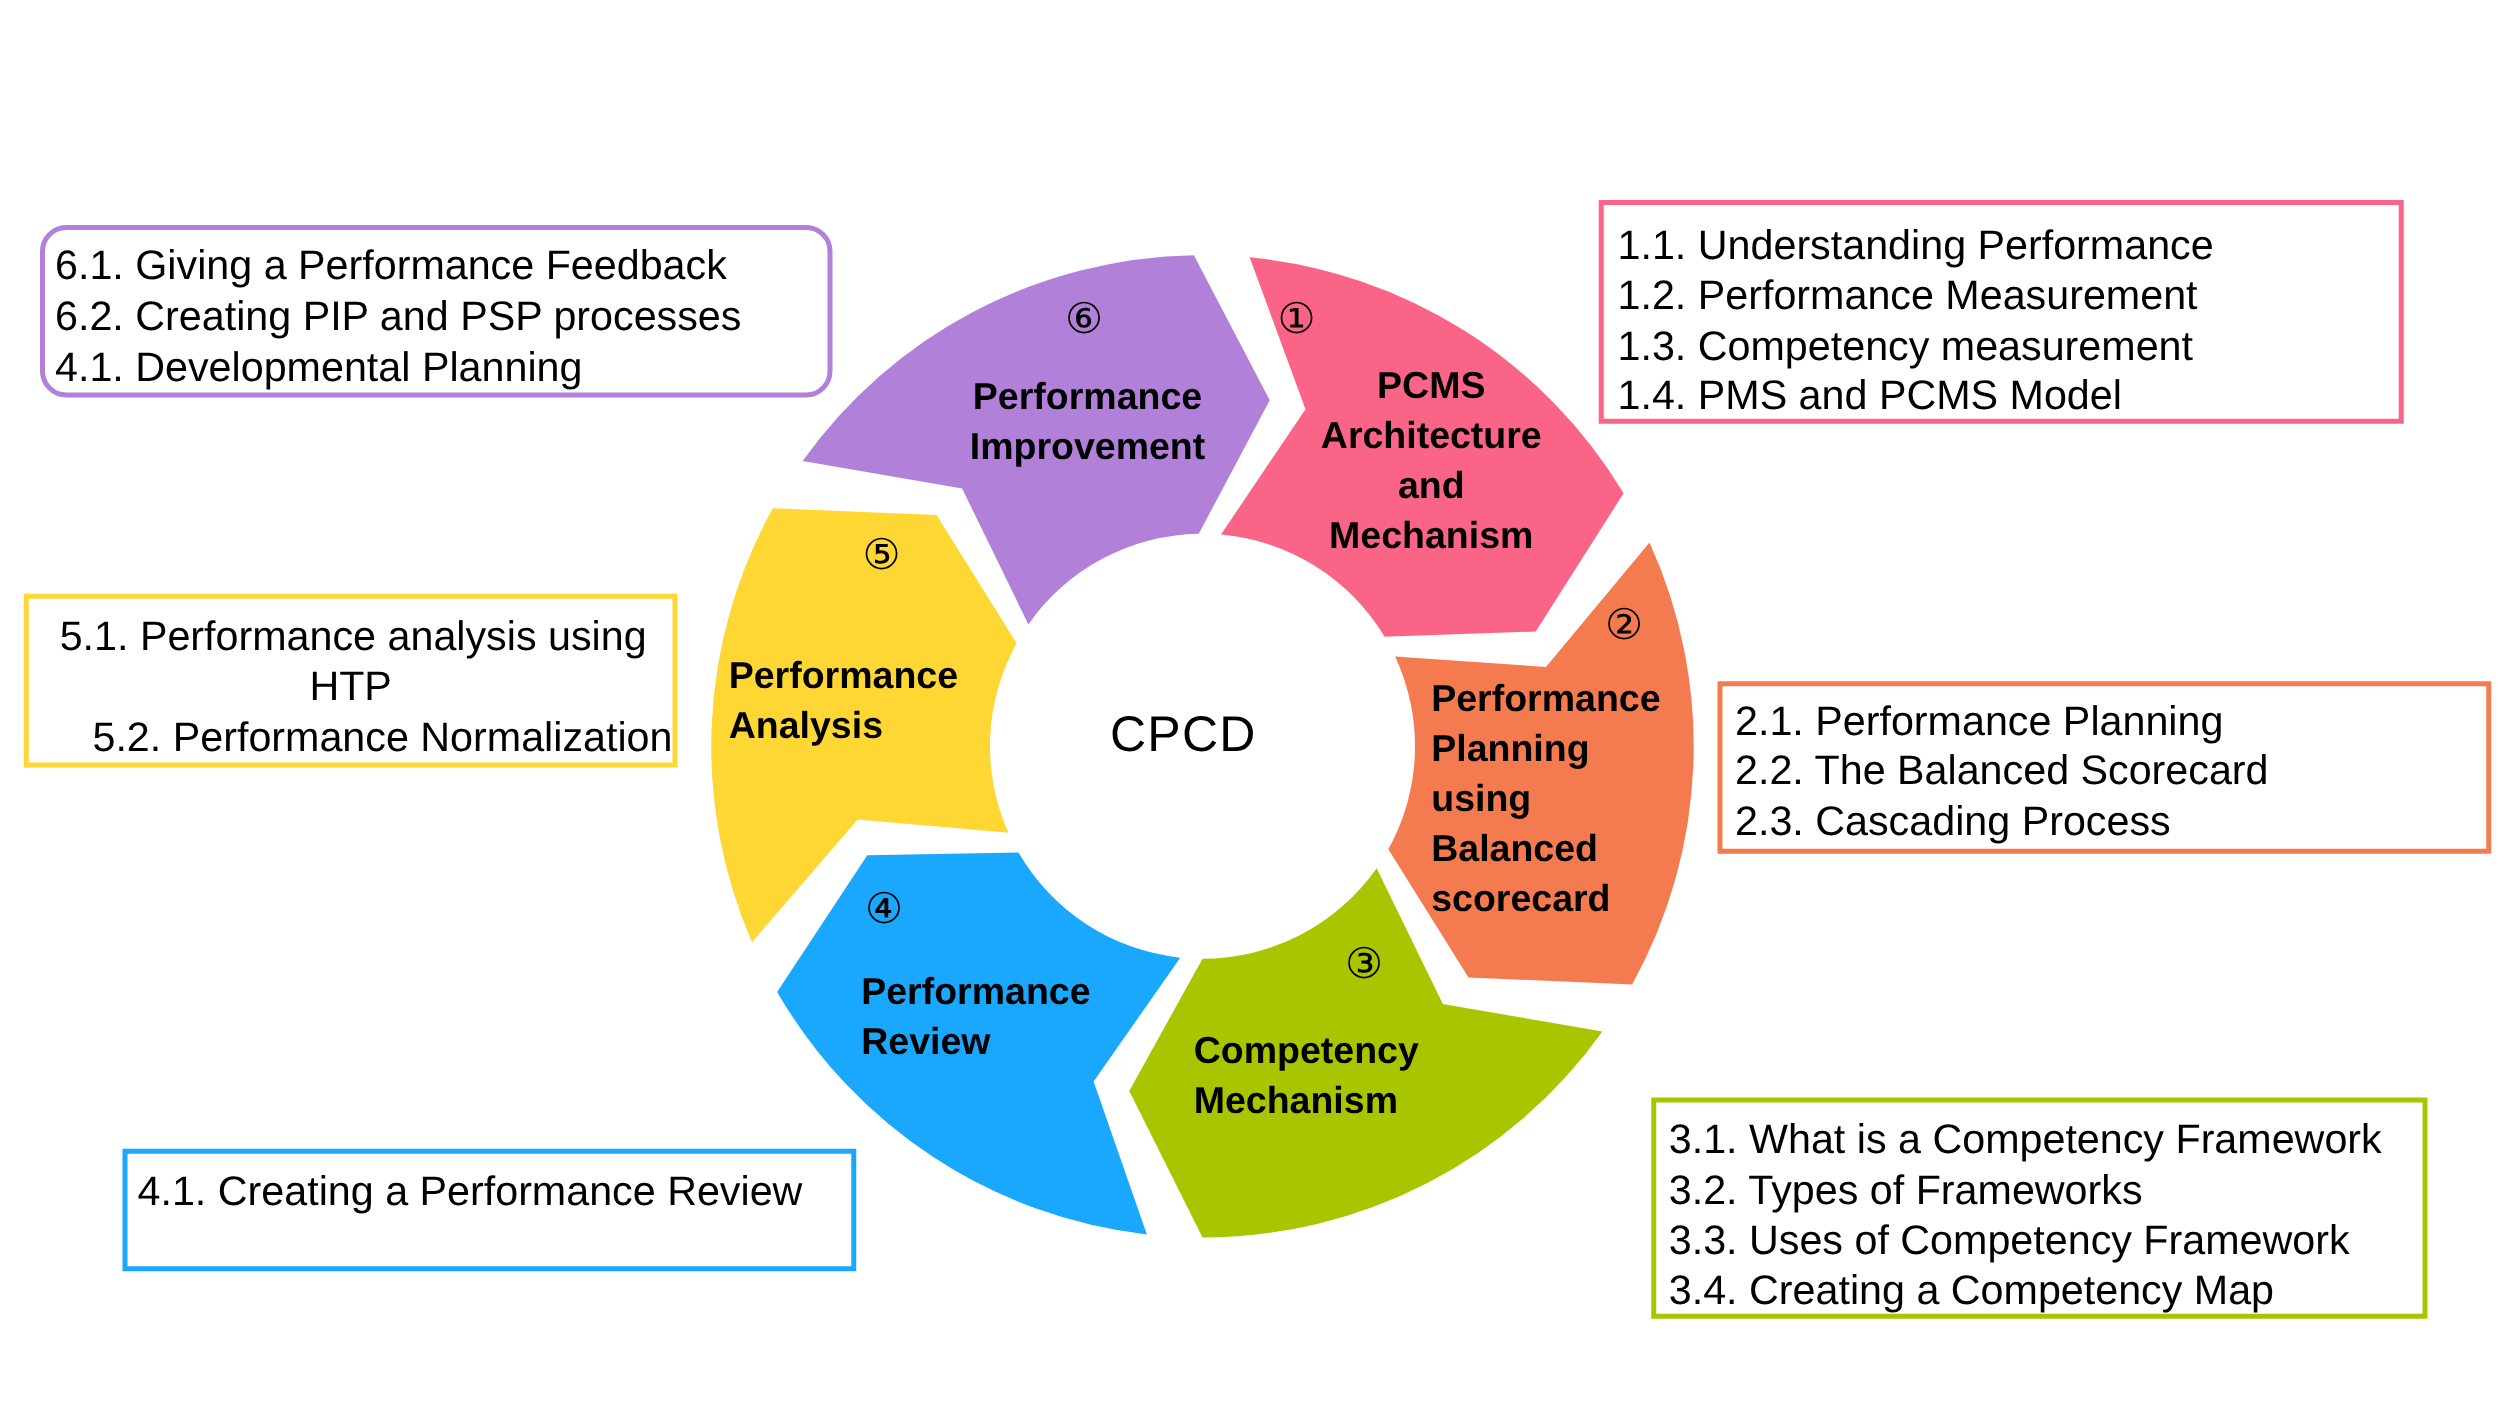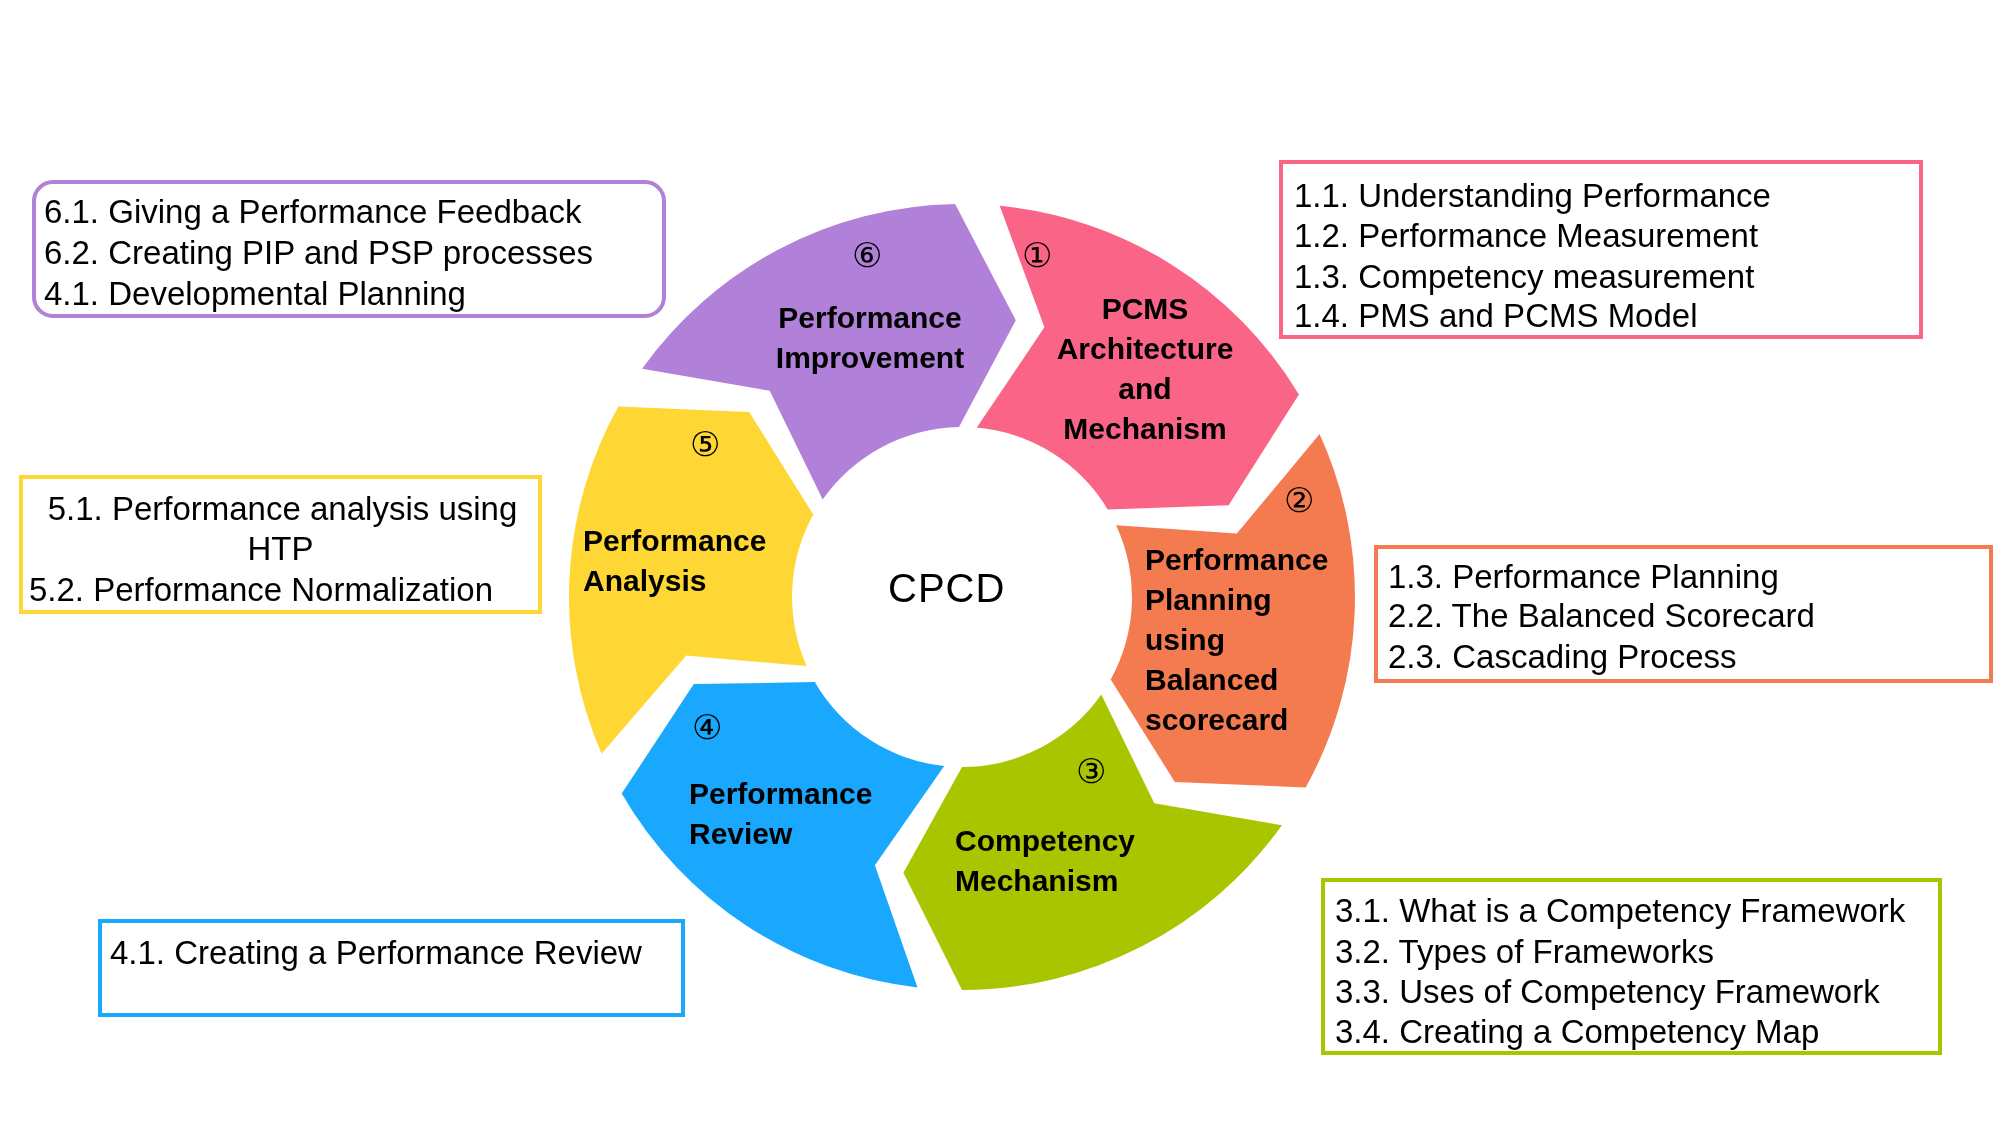--- a/index.html
+++ b/index.html
@@ -68,39 +68,39 @@
 </div>
 
 <div class="box" style="left:1279px; top:160px; width:644px; height:179px; border-color:#f96487;">
   <div class="line" style="left:11px; top:12px;">1.1. Understanding Performance</div>
   <div class="line" style="left:11px; top:52px;">1.2. Performance Measurement</div>
   <div class="line" style="left:11px; top:93px;">1.3. Competency measurement</div>
   <div class="line" style="left:11px; top:132px;">1.4. PMS and PCMS Model</div>
 </div>
 
 <div class="box" style="left:1374px; top:545px; width:619px; height:138px; border-color:#f47b50;">
-  <div class="line" style="left:10px; top:8px;">1.3. Performance Planning</div>
+  <div class="line" style="left:10px; top:8px;">2.1. Performance Planning</div>
   <div class="line" style="left:10px; top:47px;">2.2. The Balanced Scorecard</div>
   <div class="line" style="left:10px; top:88px;">2.3. Cascading Process</div>
 </div>
 
 <div class="box" style="left:1321px; top:878px; width:621px; height:177px; border-color:#a9c500;">
   <div class="line" style="left:10px; top:9px;">3.1. What is a Competency Framework</div>
   <div class="line" style="left:10px; top:50px;">3.2. Types of Frameworks</div>
   <div class="line" style="left:10px; top:90px;">3.3. Uses of Competency Framework</div>
   <div class="line" style="left:10px; top:130px;">3.4. Creating a Competency Map</div>
 </div>
 
 <div class="box" style="left:98px; top:919px; width:587px; height:98px; border-color:#1aa8fe;">
   <div class="line" style="left:8px; top:10px;">4.1. Creating a Performance Review</div>
 </div>
 
 <div class="box" style="left:19px; top:475px; width:523px; height:139px; border-color:#fed734;">
   <div class="line" style="top:10px; text-align:center; left:4px;">5.1. Performance analysis using</div>
   <div class="line" style="top:50px; text-align:center;">HTP</div>
-  <div class="line" style="top:91px; text-align:left; left:6px;">5.2. Performance Normalization</div>
+  <div class="line" style="top:91px; text-align:right; left:6px;">5.2. Performance Normalization</div>
 </div>
 
 <div class="box" style="left:32px; top:180px; width:634px; height:138px; border-color:#b181d9;border-radius:21px;">
   <div class="line" style="left:8px; top:8px;">6.1. Giving a Performance Feedback</div>
   <div class="line" style="left:8px; top:49px;">6.2. Creating PIP and PSP processes</div>
   <div class="line" style="left:8px; top:90px;">4.1. Developmental Planning</div>
 </div>
 
 </body></html>

